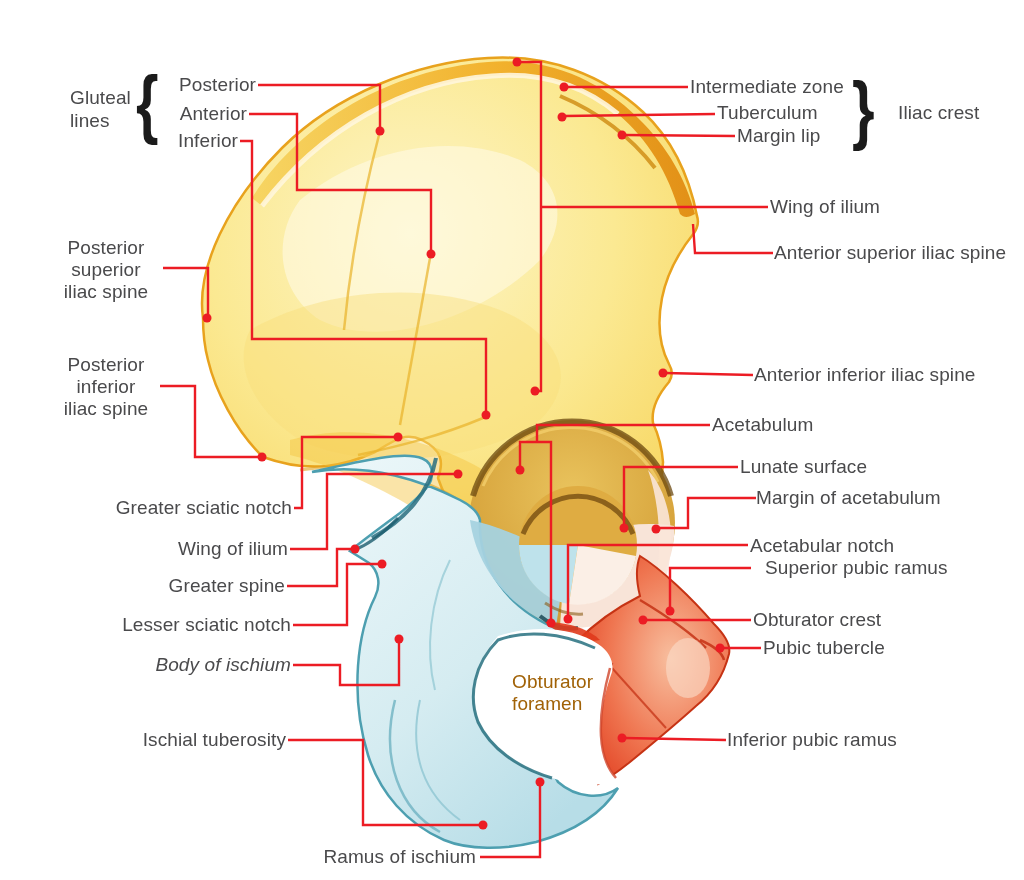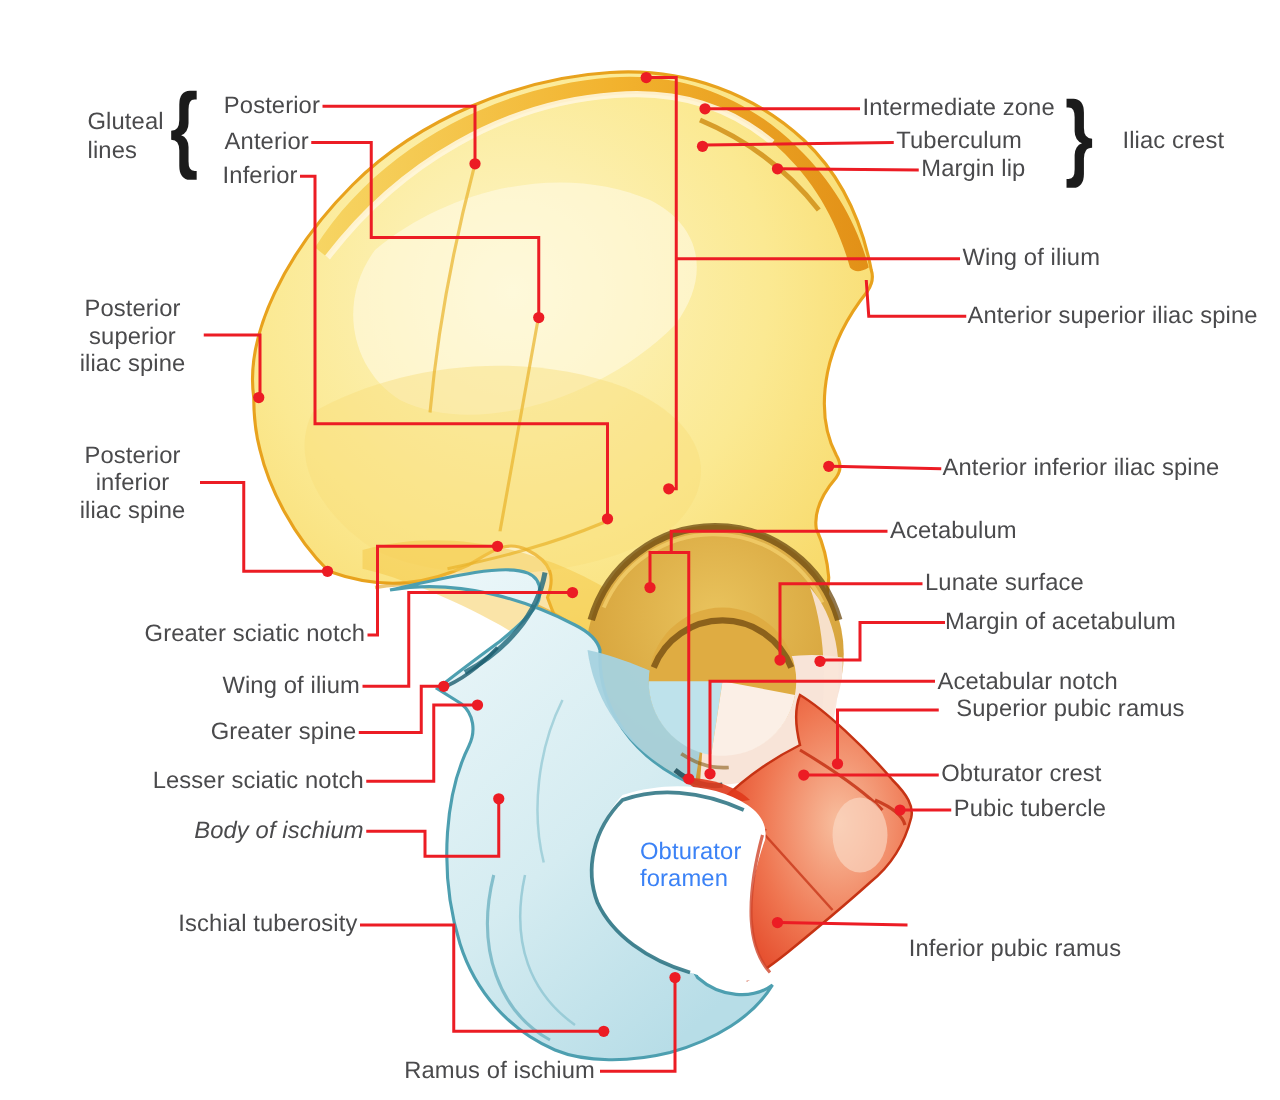--- a/index.html
+++ b/index.html
@@ -225,16 +225,16 @@
 <div class="lbl" style="left:770px;top:195px;">Wing of ilium</div>
 <div class="lbl" style="left:774px;top:241px;">Anterior superior iliac spine</div>
 <div class="lbl" style="left:754px;top:363px;">Anterior inferior iliac spine</div>
 <div class="lbl" style="left:712px;top:413px;">Acetabulum</div>
 <div class="lbl" style="left:740px;top:455px;">Lunate surface</div>
 <div class="lbl" style="left:756px;top:486px;">Margin of acetabulum</div>
 <div class="lbl" style="left:750px;top:534px;">Acetabular notch</div>
 <div class="lbl" style="left:753px;top:556px;margin-left:12px;">Superior pubic ramus</div>
 <div class="lbl" style="left:753px;top:608px;">Obturator crest</div>
 <div class="lbl" style="left:763px;top:636px;">Pubic tubercle</div>
-<div class="lbl" style="left:727px;top:728px;margin-top:20px;">Inferior pubic ramus</div>
-
-<div class="lbl" style="left:512px;top:671px;line-height:22px;color:#3b82f6;">Obturator
+<div class="lbl" style="left:727px;top:728px;">Inferior pubic ramus</div>
+
+<div class="lbl" style="left:512px;top:671px;line-height:22px;color:#a16207;">Obturator
 foramen</div>
 
 </body></html>

